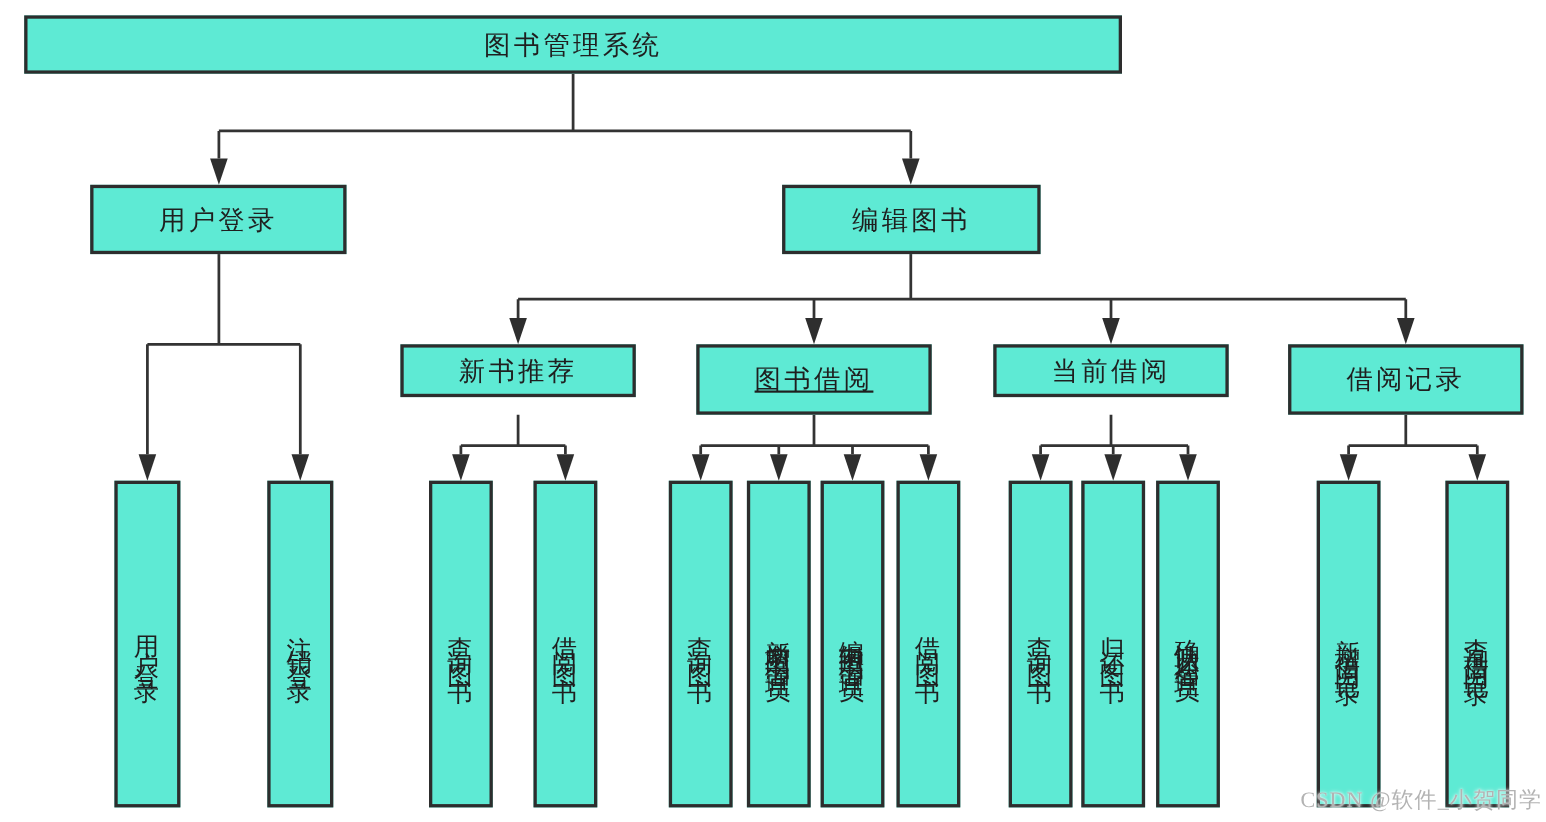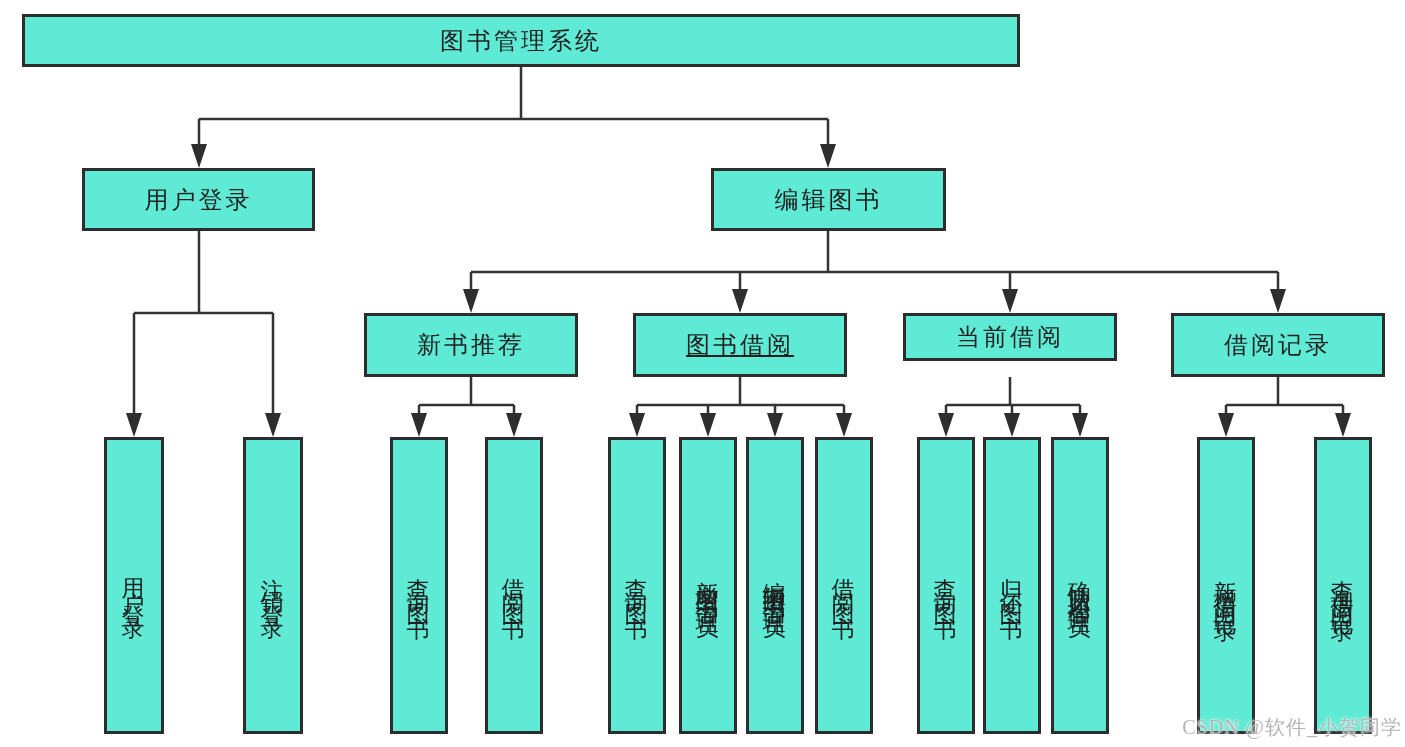--- a/index.html
+++ b/index.html
@@ -108,21 +108,21 @@
     <span>编辑图书</span>
   </div>
 
   <div class="box vbox ls-lg" style="left:104px; top:437px; width:60px; height:297px;">
     <span>用户登录</span>
   </div>
   <div class="box vbox ls-lg" style="left:243px; top:437px; width:60px; height:297px;">
     <span>注销登录</span>
   </div>
 
-  <div class="box hbox" style="left:364px; top:313px; width:214px; height:64px;">
+  <div class="box hbox" style="left:364px; top:313px; width:214px; height:48px;">
     <span>新书推荐</span>
   </div>
   <div class="box hbox" style="left:633px; top:313px; width:214px; height:64px;text-decoration:underline;">
     <span>图书借阅</span>
   </div>
   <div class="box hbox" style="left:903px; top:313px; width:214px; height:48px;">
     <span>当前借阅</span>
   </div>
   <div class="box hbox" style="left:1171px; top:313px; width:214px; height:64px;">
     <span>借阅记录</span>

